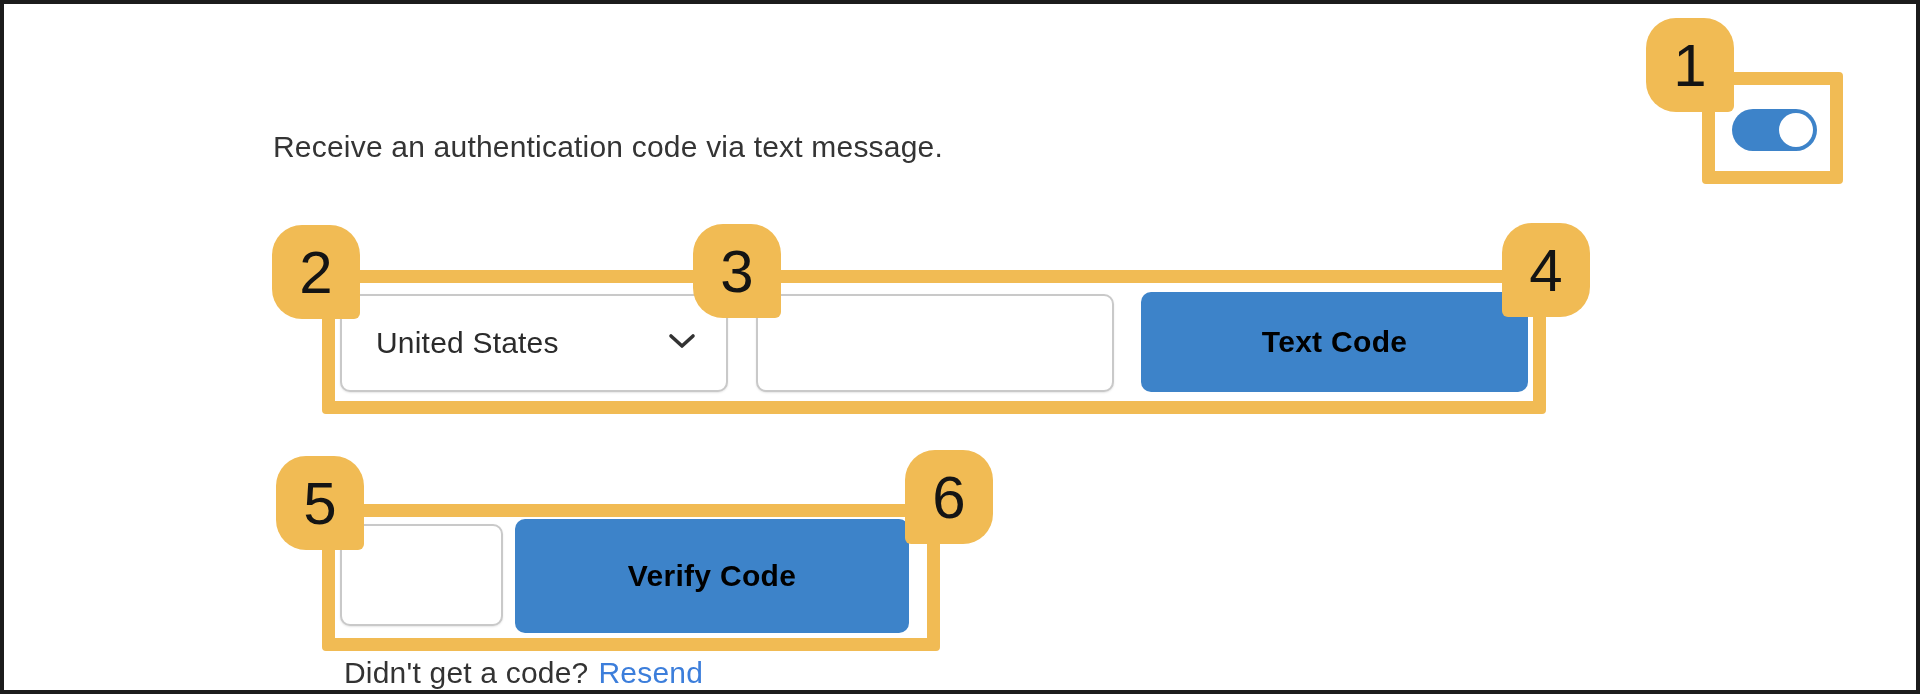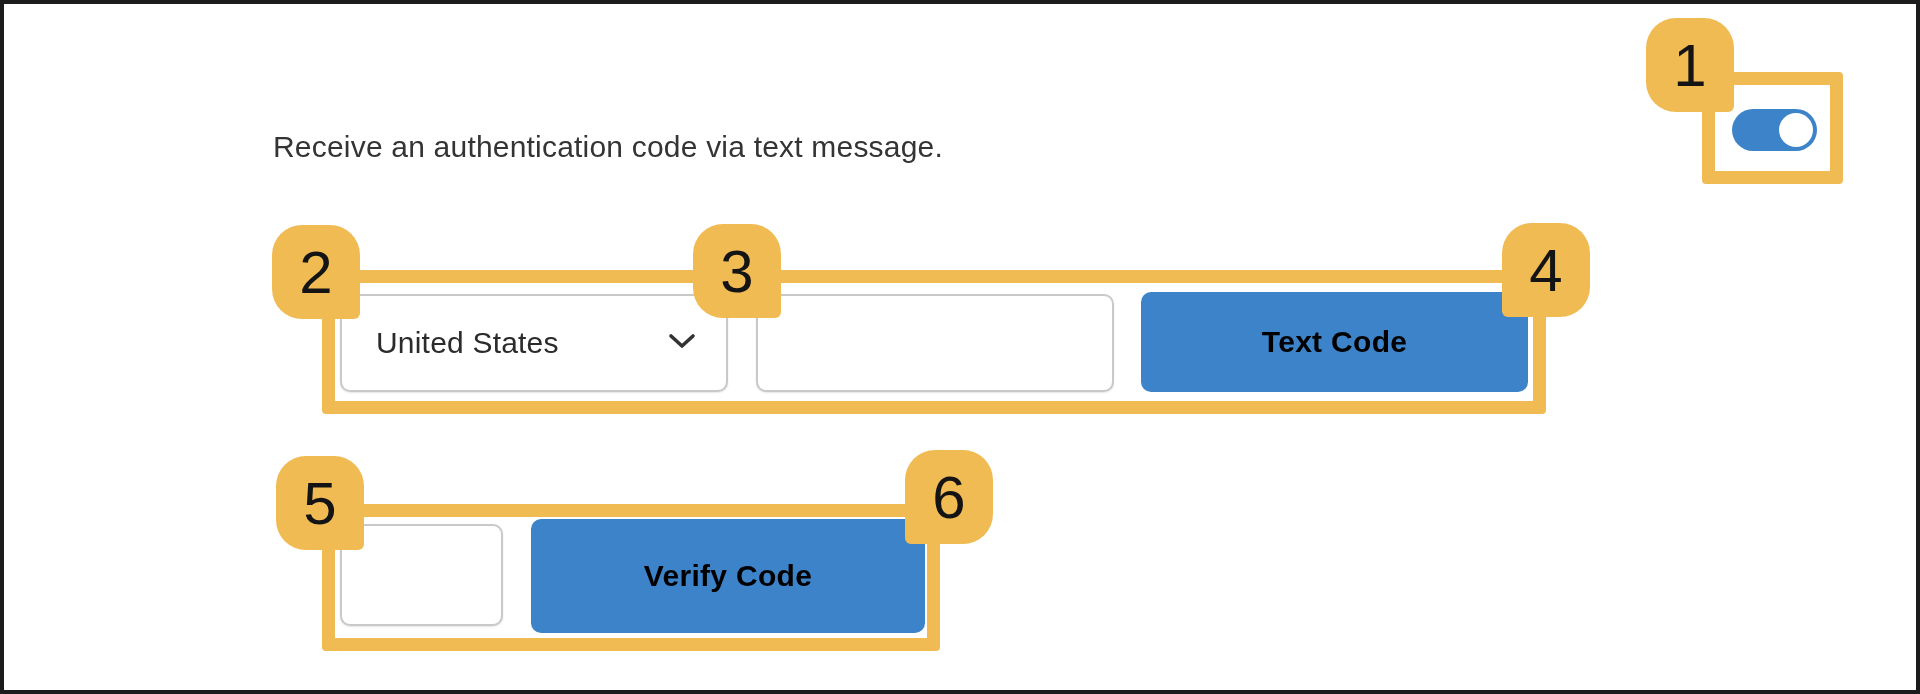--- a/index.html
+++ b/index.html
@@ -40,21 +40,21 @@
          box-sizing:border-box;box-shadow:0 1px 2px rgba(0,0,0,0.10);}
   #country-select{left:336px;top:290px;width:388px;height:98px;display:flex;align-items:center;
                   justify-content:space-between;padding:0 30px 0 34px;cursor:pointer;}
   #country-select .sel-label{font-size:30px;color:#2b2b2b;letter-spacing:.2px;}
   #phone-input{left:752px;top:290px;width:358px;height:98px;font-size:30px;padding:0 24px;color:#2b2b2b;outline:none;}
   #code-input{left:336px;top:520px;width:163px;height:102px;font-size:30px;padding:0 20px;color:#2b2b2b;outline:none;}
 
   .btn{position:absolute;background:#3D83C9;border:none;border-radius:10px;color:#000000;
        font-family:"Liberation Sans",sans-serif;font-size:30px;letter-spacing:.3px;cursor:pointer;font-weight:bold;}
   #text-code-btn{left:1137px;top:288px;width:387px;height:100px;}
-  #verify-code-btn{left:527px;top:515px;width:394px;height:114px;}
+  #verify-code-btn{left:511px;top:515px;width:394px;height:114px;}
 
   
   .resend-line{position:absolute;left:340px;top:652px;font-size:30px;color:#333333;letter-spacing:.2px;white-space:nowrap;}
   .resend-link{color:#3C7EDB;cursor:pointer;margin-left:10px;}
 
   .chev{flex:0 0 auto;}
 </style>
 </head>
 <body>
 
@@ -88,14 +88,17 @@
   </div>
 
   <input class="field" id="phone-input" type="text" value="" style="">
 
   <button class="btn" id="text-code-btn">Text Code</button>
 
   <input class="field" id="code-input" type="text" value="" style="">
 
   <button class="btn" id="verify-code-btn">Verify Code</button>
 
+  <div class="resend-line">
+    <span>Didn't get a code?</span><span class="resend-link">Resend</span>
+  </div>
 
 </div>
 
 </body></html>

